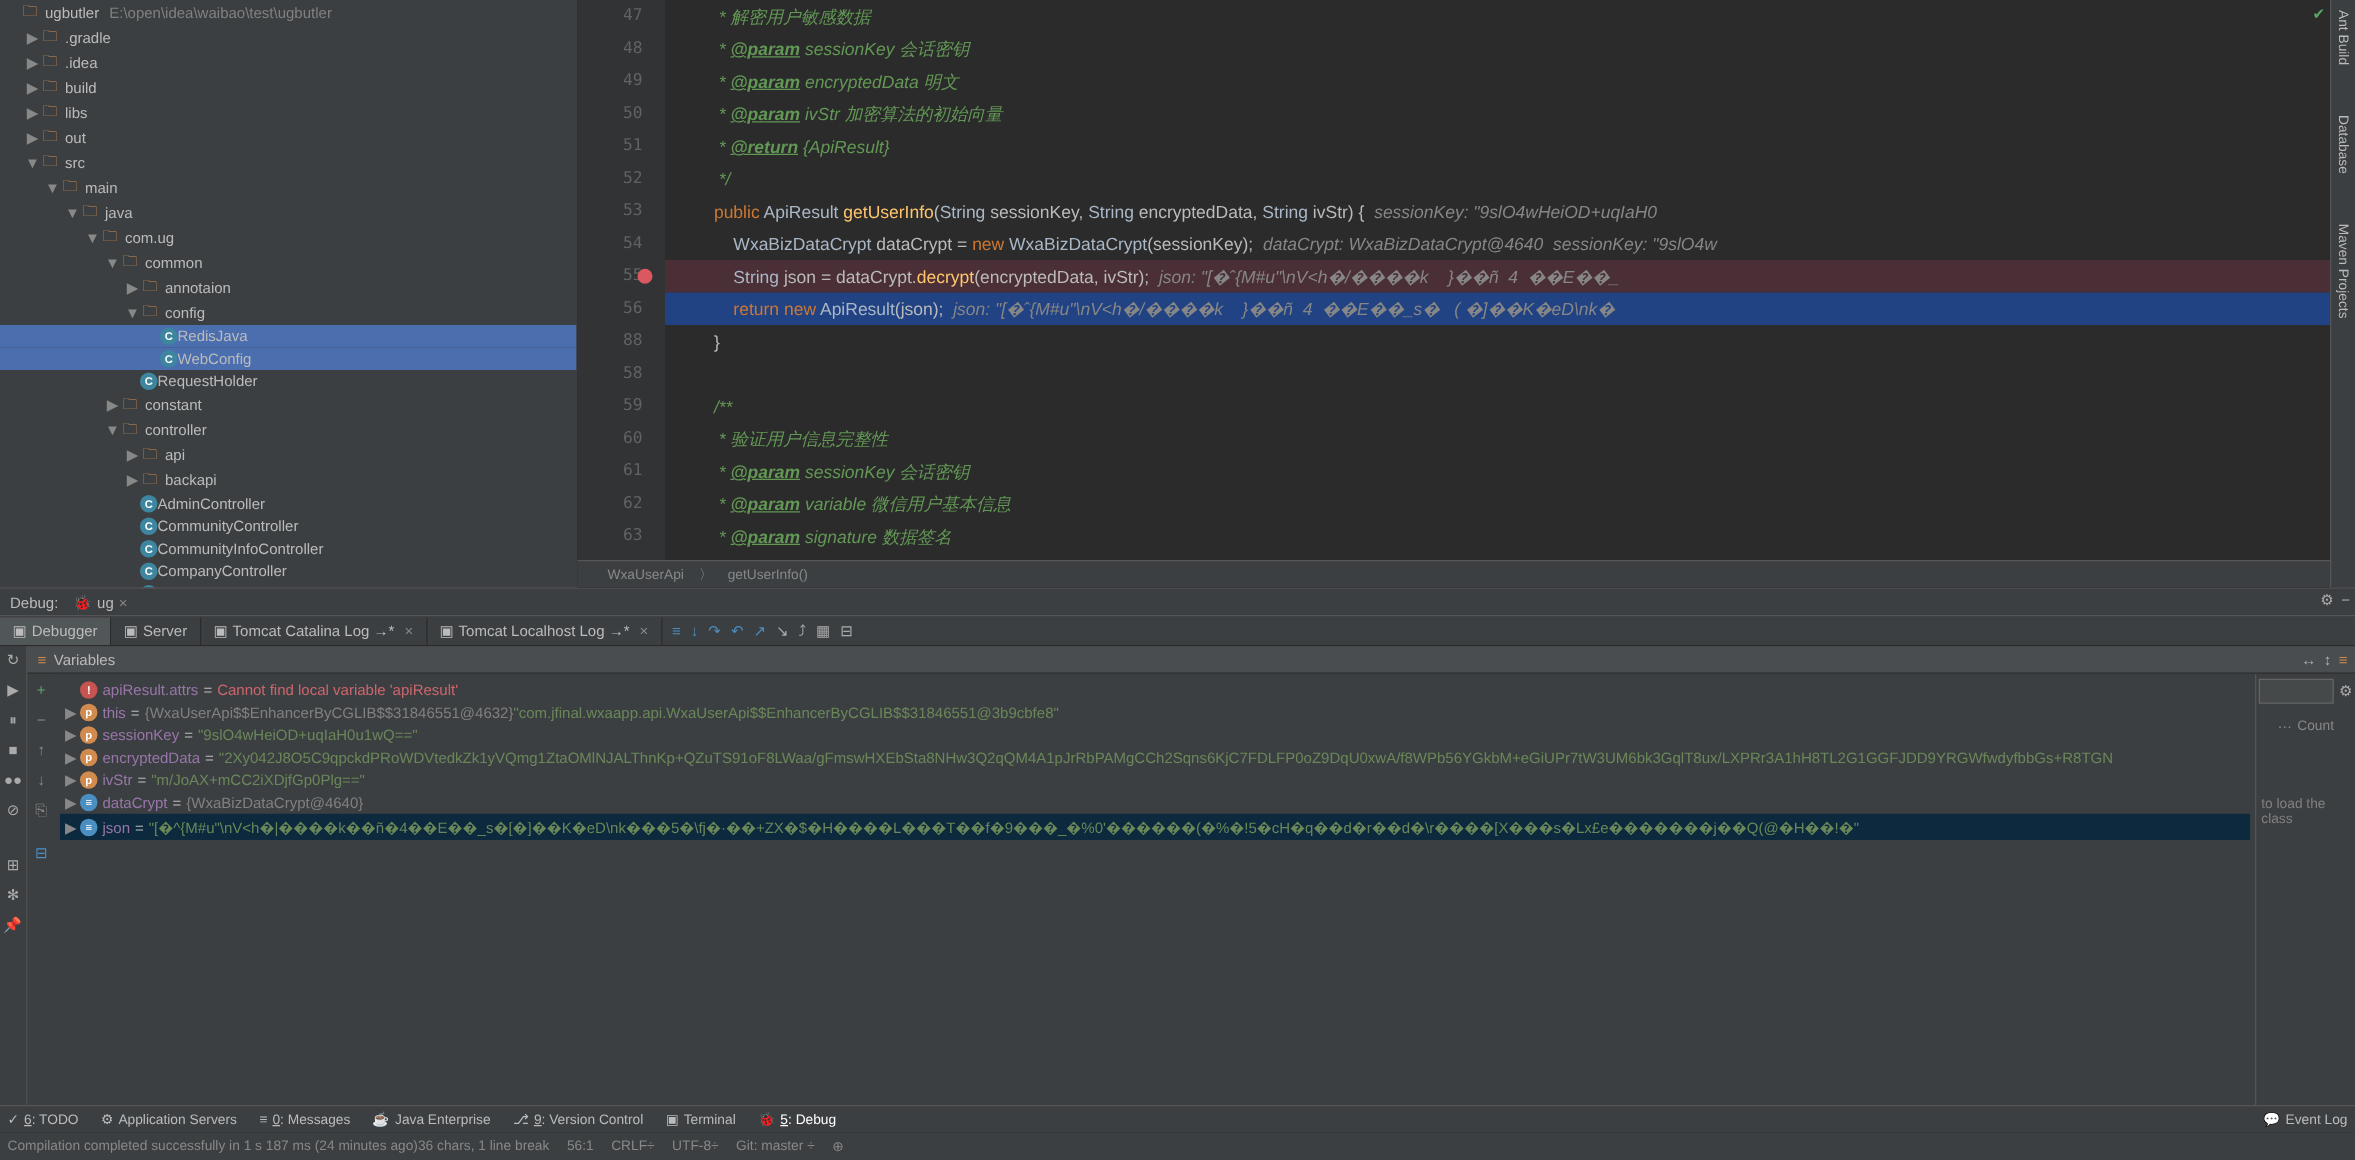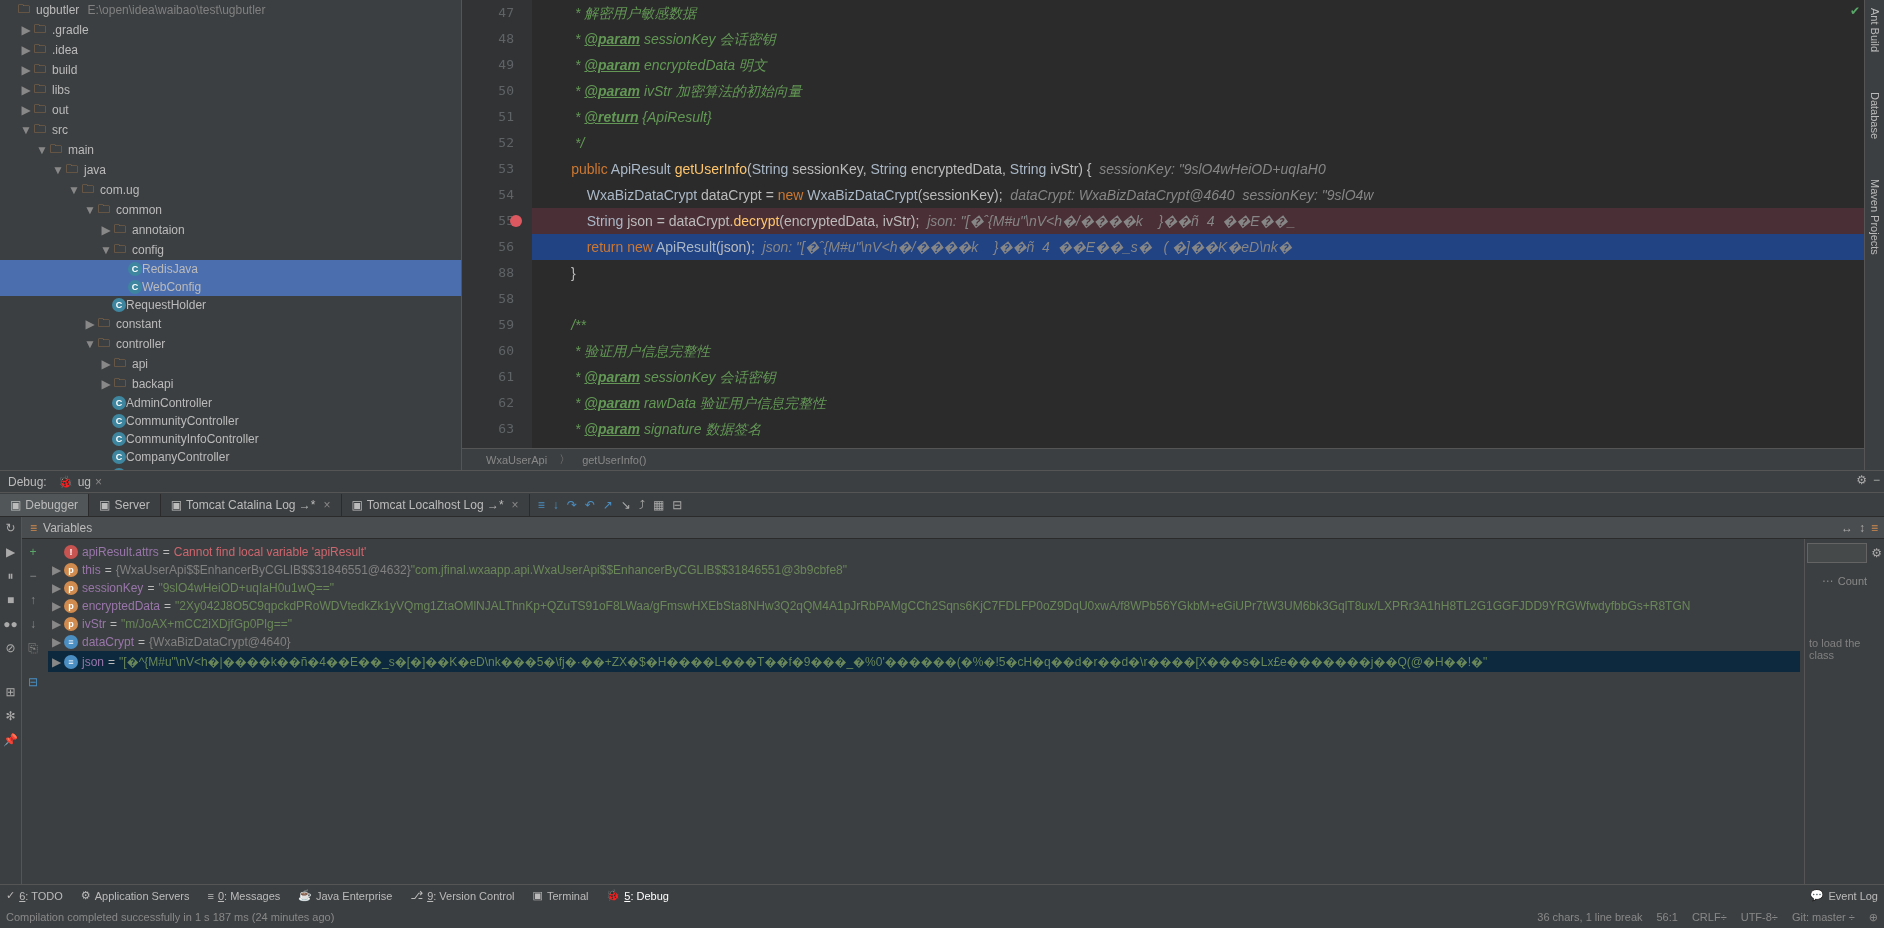--- a/index.html
+++ b/index.html
@@ -65,21 +65,21 @@
 .var-value { color: #6a8759; }
 .var-error { color: #cc666e; }
 .var-type { color: #808080; }
 .var-side { width: 80px; background: #3c3f41; border-left: 1px solid #555; display: flex; flex-direction: column; align-items: center; padding: 4px; }
 .search-box { width: 60px; height: 20px; background: #45494a; border: 1px solid #646464; }
 .count-label { margin-top: 6px; color: #888; font-size: 11px; }
 .bottom-bar { height: 22px; background: #3c3f41; border-top: 1px solid #555; display: flex; align-items: center; padding: 0 6px; justify-content: space-between; }
 .bottom-left { display: flex; gap: 18px; align-items: center; }
 .bottom-item { display: flex; align-items: center; gap: 4px; cursor: pointer; color: #bbb; font-size: 11px; }
 .bottom-item.active { color: #fff; }
-.status-bar { height: 22px; background: #3c3f41; display: flex; align-items: center; padding: 0 6px; justify-content: space-between; color: #888; font-size: 11px; }
+.status-bar { height: 22px; background: #3c3f41; display: flex; align-items: center; padding: 0 6px; color: #888; font-size: 11px; }
 .status-right { display: flex; gap: 14px; }
 .green-check { color: #59a869; position: absolute; right: 4px; top: 4px; }
 .settings-icons { position: absolute; right: 4px; top: 2px; display: flex; gap: 6px; color: #aaa; }
 .indent-0 { padding-left: 4px; } .indent-1 { padding-left: 20px; } .indent-2 { padding-left: 36px; }
 .indent-3 { padding-left: 52px; } .indent-4 { padding-left: 68px; } .indent-5 { padding-left: 84px; }
 .indent-6 { padding-left: 100px; } .indent-7 { padding-left: 116px; }
 </style>
 </head>
 <body>
 
@@ -244,21 +244,21 @@
           <div class="code-line">         <span class="doc">*/</span></div>
           <div class="code-line">        <span class="kw">public</span> <span class="type">ApiResult</span> <span class="method">getUserInfo</span>(<span class="type">String</span> sessionKey, <span class="type">String</span> encryptedData, <span class="type">String</span> ivStr) {  <span class="inline-hint">sessionKey: "9slO4wHeiOD+uqIaH0</span></div>
           <div class="code-line">            <span class="type">WxaBizDataCrypt</span> dataCrypt = <span class="kw">new</span> <span class="type">WxaBizDataCrypt</span>(sessionKey);  <span class="inline-hint">dataCrypt: WxaBizDataCrypt@4640  sessionKey: "9slO4w</span></div>
           <div class="code-line breakpoint-line">            <span class="type">String</span> json = dataCrypt.<span class="method">decrypt</span>(encryptedData, ivStr);  <span class="inline-hint">json: "[�ˆ{M#u"\nV&lt;h�/����k    }��ñ  4  ��E��_</span></div>
           <div class="code-line current-line">            <span class="kw">return</span> <span class="kw">new</span> <span class="type">ApiResult</span>(json);  <span class="inline-hint">json: "[�ˆ{M#u"\nV&lt;h�/����k    }��ñ  4  ��E��_s�   ( �]��K�eD\nk�</span></div>
           <div class="code-line">        }</div>
           <div class="code-line"></div>
           <div class="code-line">        <span class="doc">/**</span></div>
           <div class="code-line">         <span class="doc">* 验证用户信息完整性</span></div>
           <div class="code-line">         <span class="doc">* </span><span class="doctag">@param</span><span class="doc"> sessionKey 会话密钥</span></div>
-          <div class="code-line">         <span class="doc">* </span><span class="doctag">@param</span><span class="doc"> rawData 验证用户信息完整性</span></div>
+          <div class="code-line">         <span class="doc">* </span><span class="doctag">@param</span><span class="doc"> variable 微信用户基本信息</span></div>
           <div class="code-line">         <span class="doc">* </span><span class="doctag">@param</span><span class="doc"> signature 数据签名</span></div>
           <div class="code-line">         <span class="doc">* </span><span class="doctag">@return</span><span class="doc"> {boolean}</span></div>
         </div>
     </div>
     <div class="breadcrumb">
       <span>WxaUserApi</span>
       <span>〉</span>
       <span>getUserInfo()</span>
     </div>
   </div>

